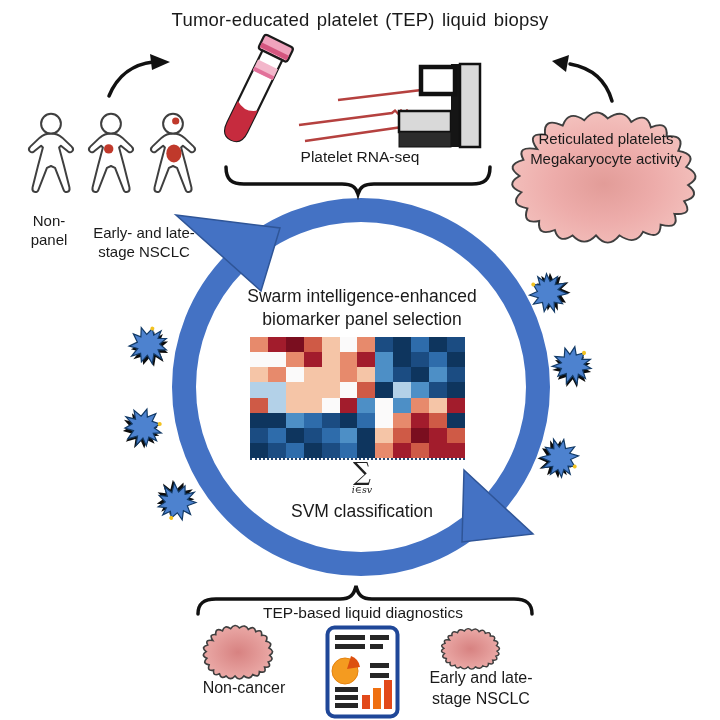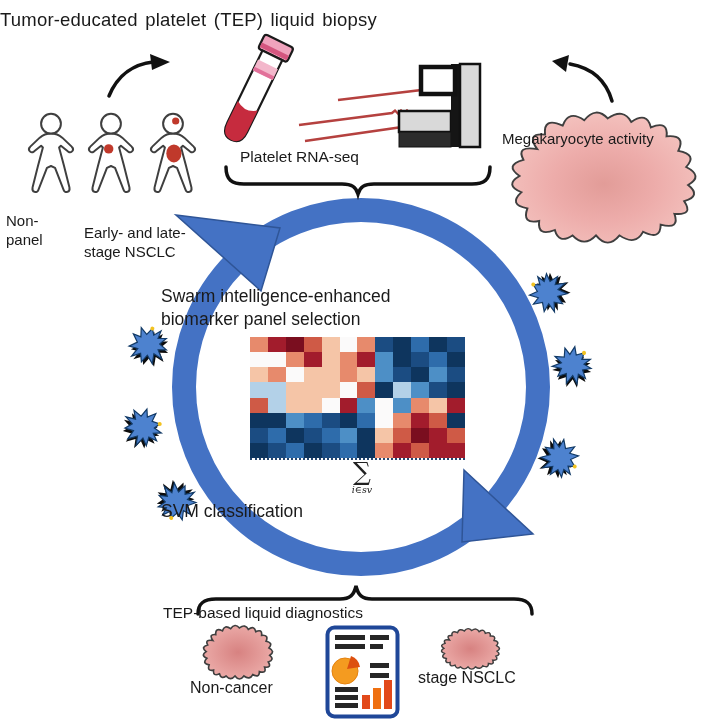--- a/index.html
+++ b/index.html
@@ -1,21 +1,21 @@
 <!DOCTYPE html>
 <html><head>
 <meta charset="utf-8">
 <style>
   html,body{margin:0;padding:0}
   body{
     width:720px;height:720px;position:relative;background:#ffffff;
     font-family:"Liberation Sans",sans-serif;color:#1a1a1a;overflow:hidden;
   }
   .abs{position:absolute}
-  .ctr{}
+  .ctr{text-align:center}
   #decor{position:absolute;left:0;top:0;z-index:1}
   .txt{position:absolute;z-index:3}
   #title{left:0;right:0;top:9px;font-size:18.5px;word-spacing:2px;letter-spacing:.2px}
   #figlabel1{left:6px;top:212px;width:86px;font-size:15px;line-height:18.5px}
   #figlabel2{left:84px;top:224px;width:120px;font-size:15px;line-height:18.5px}
   #rnaseq-label{left:240px;top:148px;width:240px;font-size:15.5px}
   #blob-text{left:502px;top:129px;width:208px;font-size:15px;line-height:19.5px}
   #swarm{left:161px;top:285px;width:402px;font-size:17.5px;line-height:23px}
   #svm{left:161px;top:501px;width:402px;font-size:17.5px}
   #tep-label{left:163px;top:604px;width:400px;font-size:15.5px}
@@ -171,20 +171,21 @@
   <div>panel</div>
 </div>
 <div id="figlabel2" class="txt ctr">
   <div>Early- and late-</div>
   <div>stage NSCLC</div>
 </div>
 
 <div id="rnaseq-label" class="txt ctr">Platelet RNA-seq</div>
 
 <div id="blob-text" class="txt ctr">
+  <div>Reticulated platelets</div>
   <div>Megakaryocyte activity</div>
 </div>
 
 <div id="swarm" class="txt ctr">
   <div>Swarm intelligence-enhanced</div>
   <div>biomarker panel selection</div>
 </div>
 
 <div id="heatmap-grid" class="abs" style="grid-template-columns: repeat(12, 1fr);">
     <div style="background: rgb(231, 138, 108);"></div>
@@ -292,14 +293,15 @@
   </span>
 </div>
 
 <div id="svm" class="txt ctr">SVM classification</div>
 
 <div id="tep-label" class="txt ctr">TEP-based liquid diagnostics</div>
 
 <div id="noncancer" class="txt ctr">Non-cancer</div>
 
 <div id="latestage" class="txt ctr">
+  <div>Early and late-</div>
   <div>stage NSCLC</div>
 </div>
 
 </body></html>

